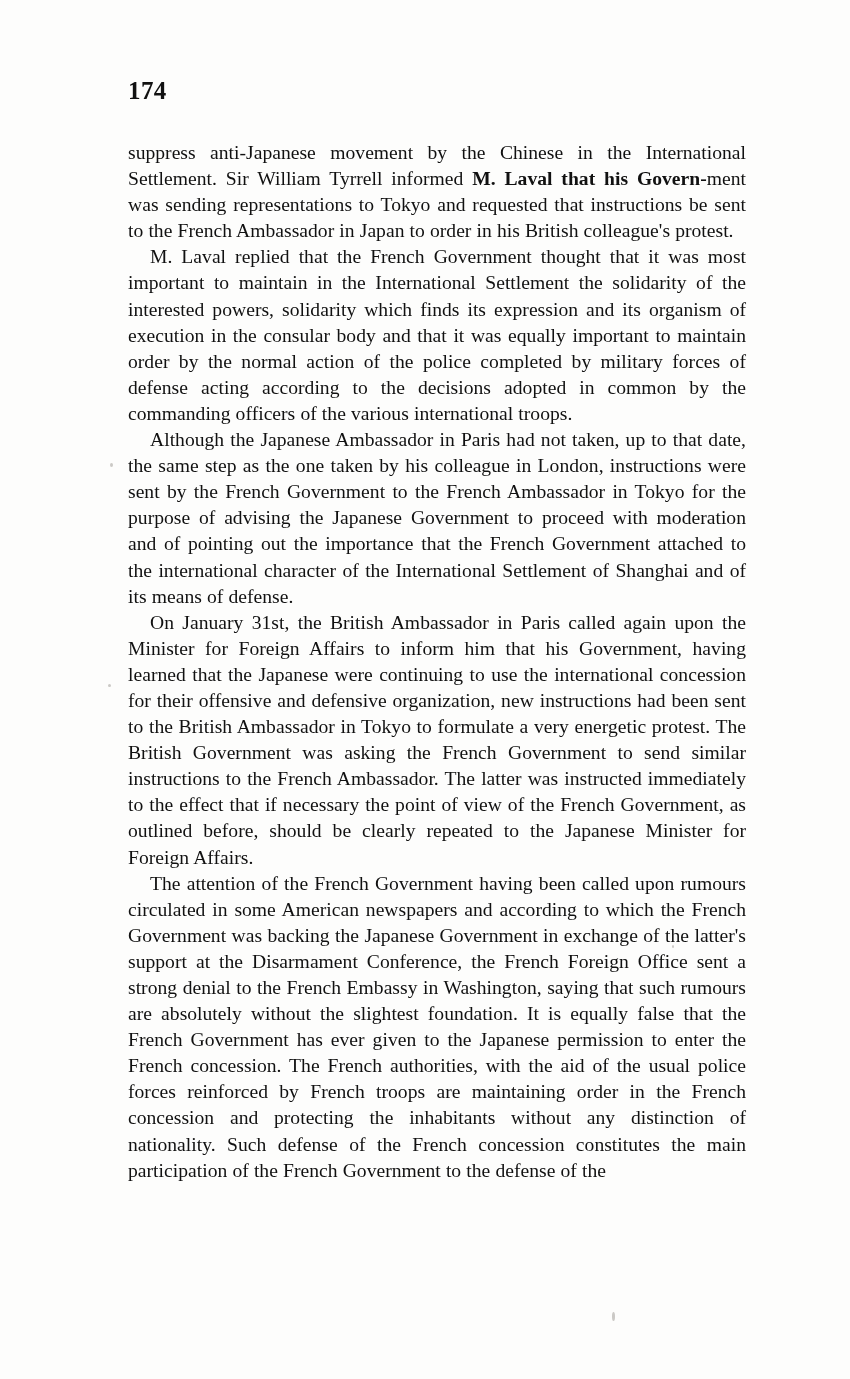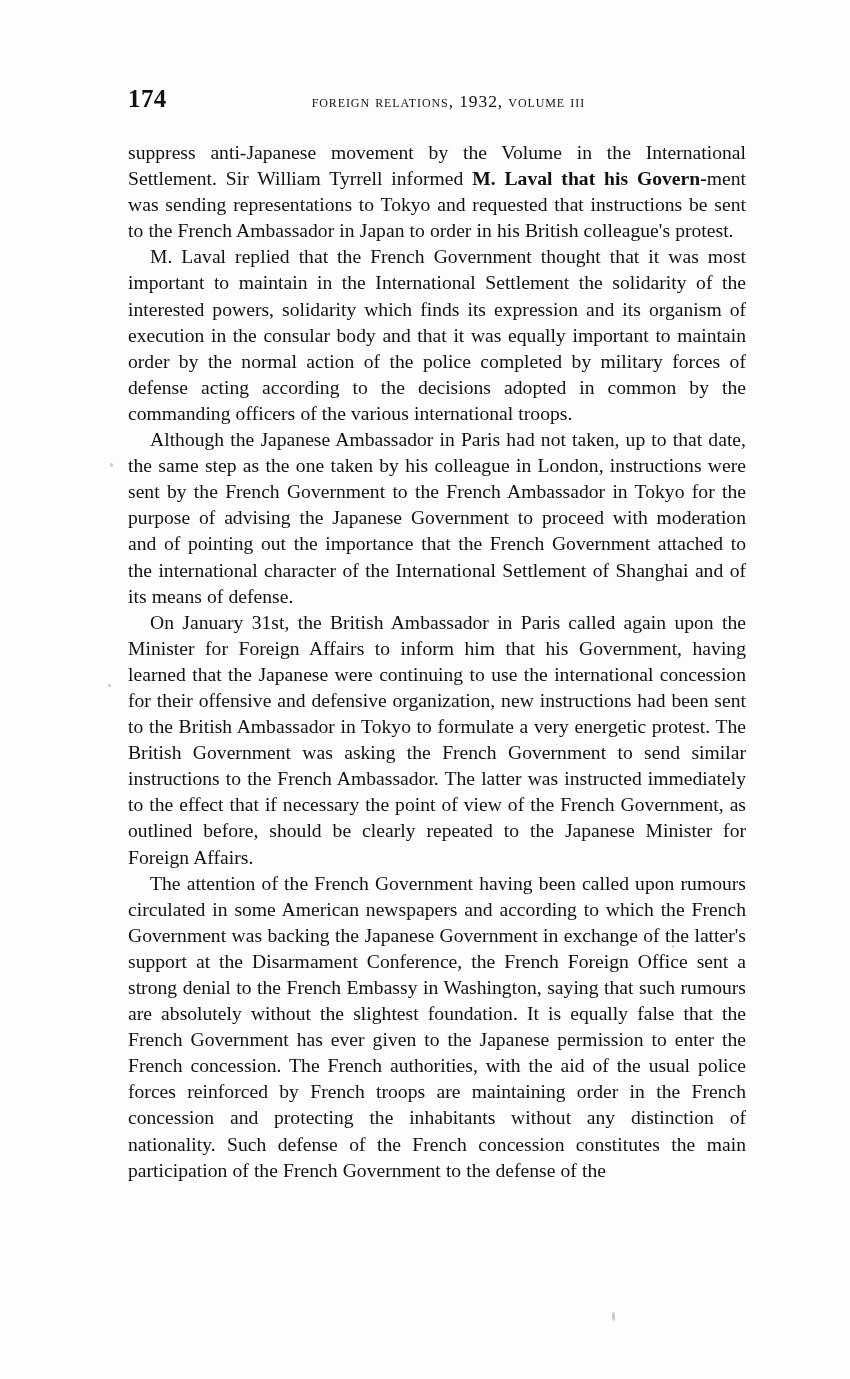--- a/index.html
+++ b/index.html
@@ -15,21 +15,21 @@
     margin: 0 auto;
     overflow: hidden;
     font-family: "Liberation Serif", "DejaVu Serif", serif;
     color: #111111;
   }
 
   
   .running-head {
     position: absolute;
     left: 128px;
-    top: 86px;
+    top: 78px;
     width: 618px;
     height: 30px;
     display: flex;
     align-items: baseline;
   }
   .folio {
     font-size: 25px;
     font-weight: bold;
     letter-spacing: 0.4px;
     line-height: 1;
@@ -77,27 +77,26 @@
     opacity: .5;
   }
 </style>
 </head>
 <body>
 
 <div class="page">
 
   <div class="running-head">
     <span class="folio">174</span>
-    <span class="head-title">Foreign Relations, 1932, Volume III</span>
   </div>
 
   <div class="textblock">
 
     <p class="para first">
-      <span>suppress anti-Japanese movement by the Volume in the International Settlement.  Sir William Tyrrell informed </span><b>M. Laval that his Govern-</b><span>ment was sending representations to Tokyo and requested that instructions be sent to the French Ambassador in Japan to order in his British colleague's protest.</span>
+      <span>suppress anti-Japanese movement by the Chinese in the International Settlement.  Sir William Tyrrell informed </span><b>M. Laval that his Govern-</b><span>ment was sending representations to Tokyo and requested that instructions be sent to the French Ambassador in Japan to order in his British colleague's protest.</span>
     </p>
 
     <p class="para">M. Laval replied that the French Government thought that it was most important to maintain in the International Settlement the solidarity of the interested powers, solidarity which finds its expression and its organism of execution in the consular body and that it was equally important to maintain order by the normal action of the police completed by military forces of defense acting according to the decisions adopted in common by the commanding officers of the various international troops.</p>
 
     <p class="para">Although the Japanese Ambassador in Paris had not taken, up to that date, the same step as the one taken by his colleague in London, instructions were sent by the French Government to the French Ambassador in Tokyo for the purpose of advising the Japanese Government to proceed with moderation and of pointing out the importance that the French Government attached to the international character of the International Settlement of Shanghai and of its means of defense.</p>
 
     <p class="para">On January 31st, the British Ambassador in Paris called again upon the Minister for Foreign Affairs to inform him that his Government, having learned that the Japanese were continuing to use the international concession for their offensive and defensive organization, new instructions had been sent to the British Ambassador in Tokyo to formulate a very energetic protest.  The British Government was asking the French Government to send similar instructions to the French Ambassador.  The latter was instructed immediately to the effect that if necessary the point of view of the French Government, as outlined before, should be clearly repeated to the Japanese Minister for Foreign Affairs.</p>
 
     <p class="para">The attention of the French Government having been called upon rumours circulated in some American newspapers and according to which the French Government was backing the Japanese Government in exchange of the latter's support at the Disarmament Conference, the French Foreign Office sent a strong denial to the French Embassy in Washington, saying that such rumours are absolutely without the slightest foundation.  It is equally false that the French Government has ever given to the Japanese permission to enter the French concession.  The French authorities, with the aid of the usual police forces reinforced by French troops are maintaining order in the French concession and protecting the inhabitants without any distinction of nationality.  Such defense of the French concession constitutes the main participation of the French Government to the defense of the</p>
 

